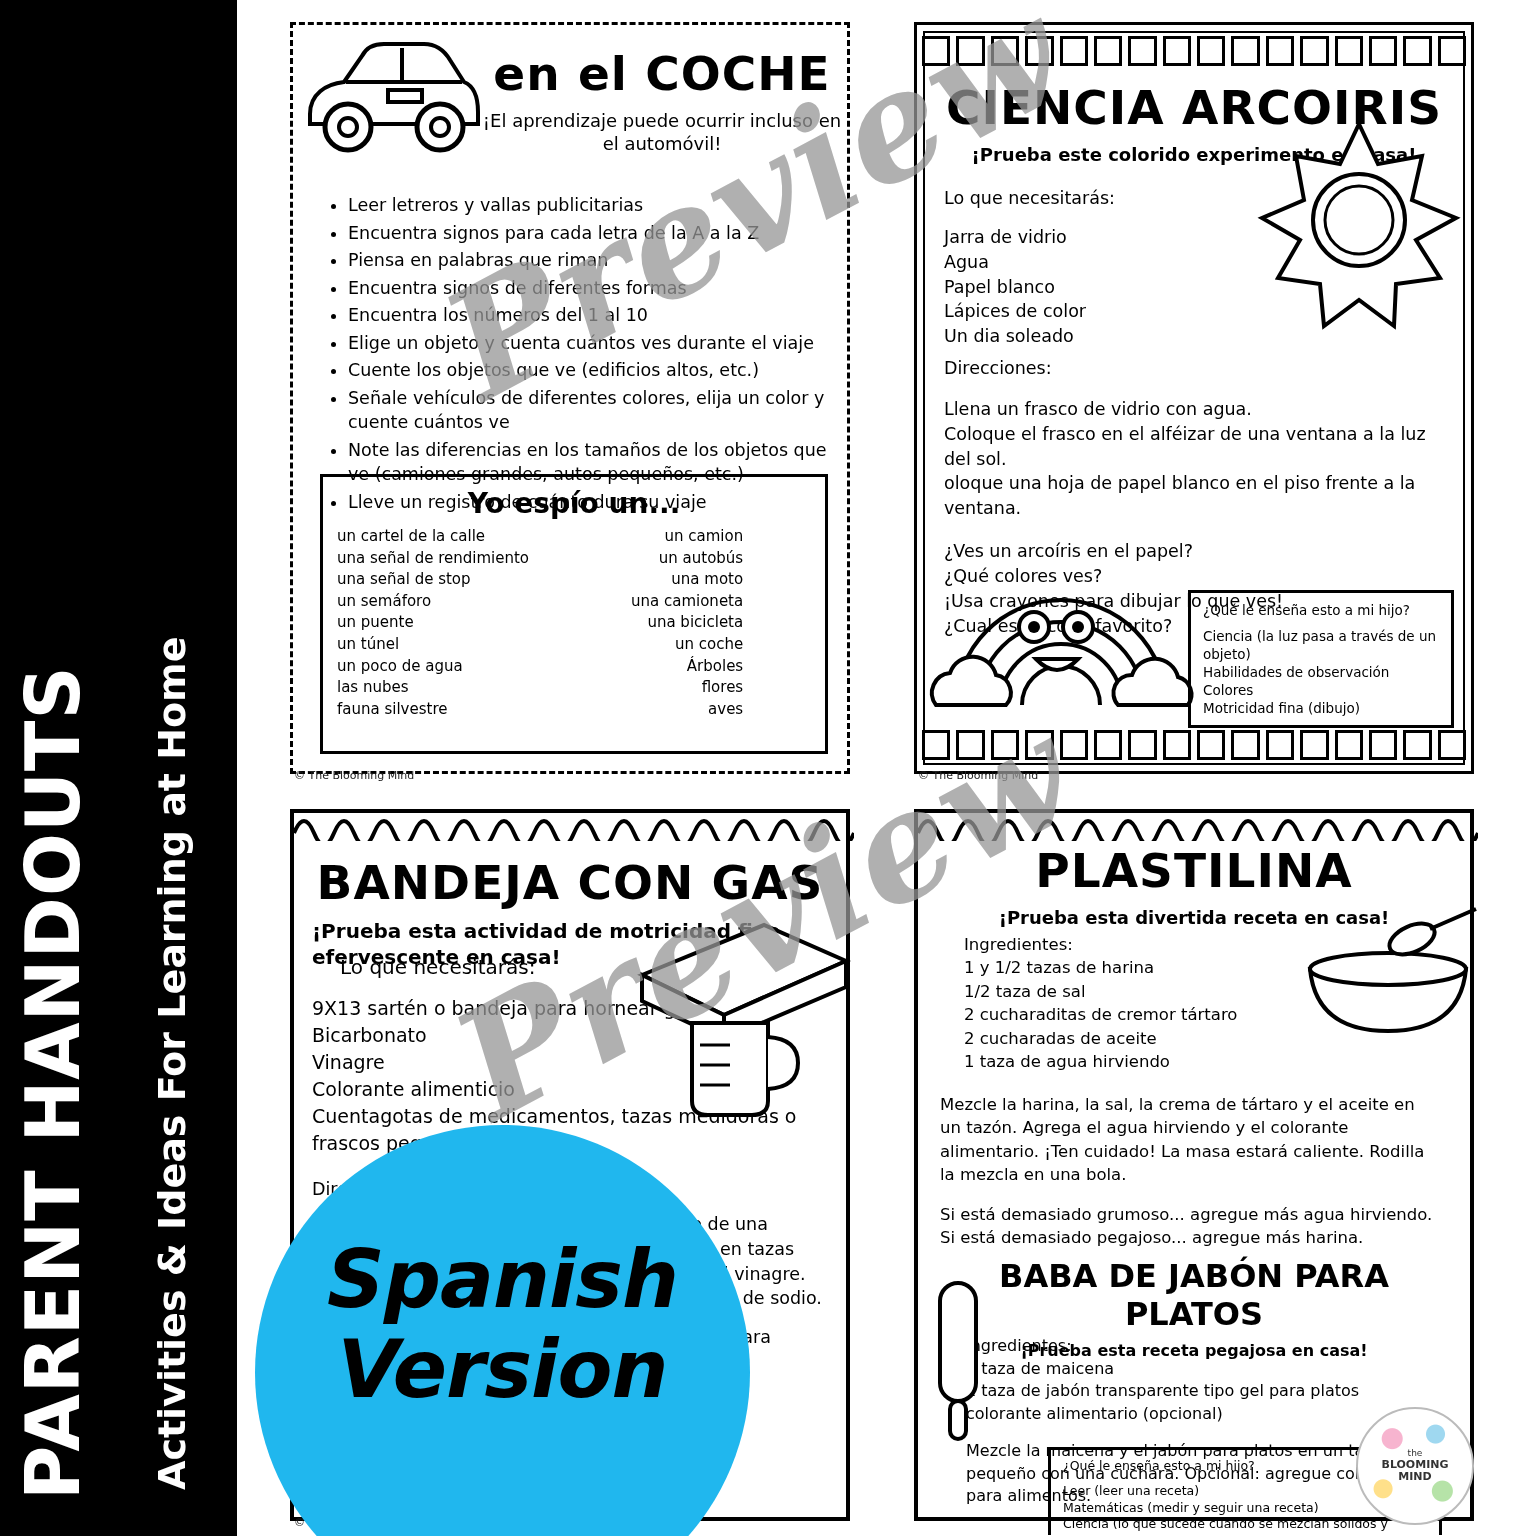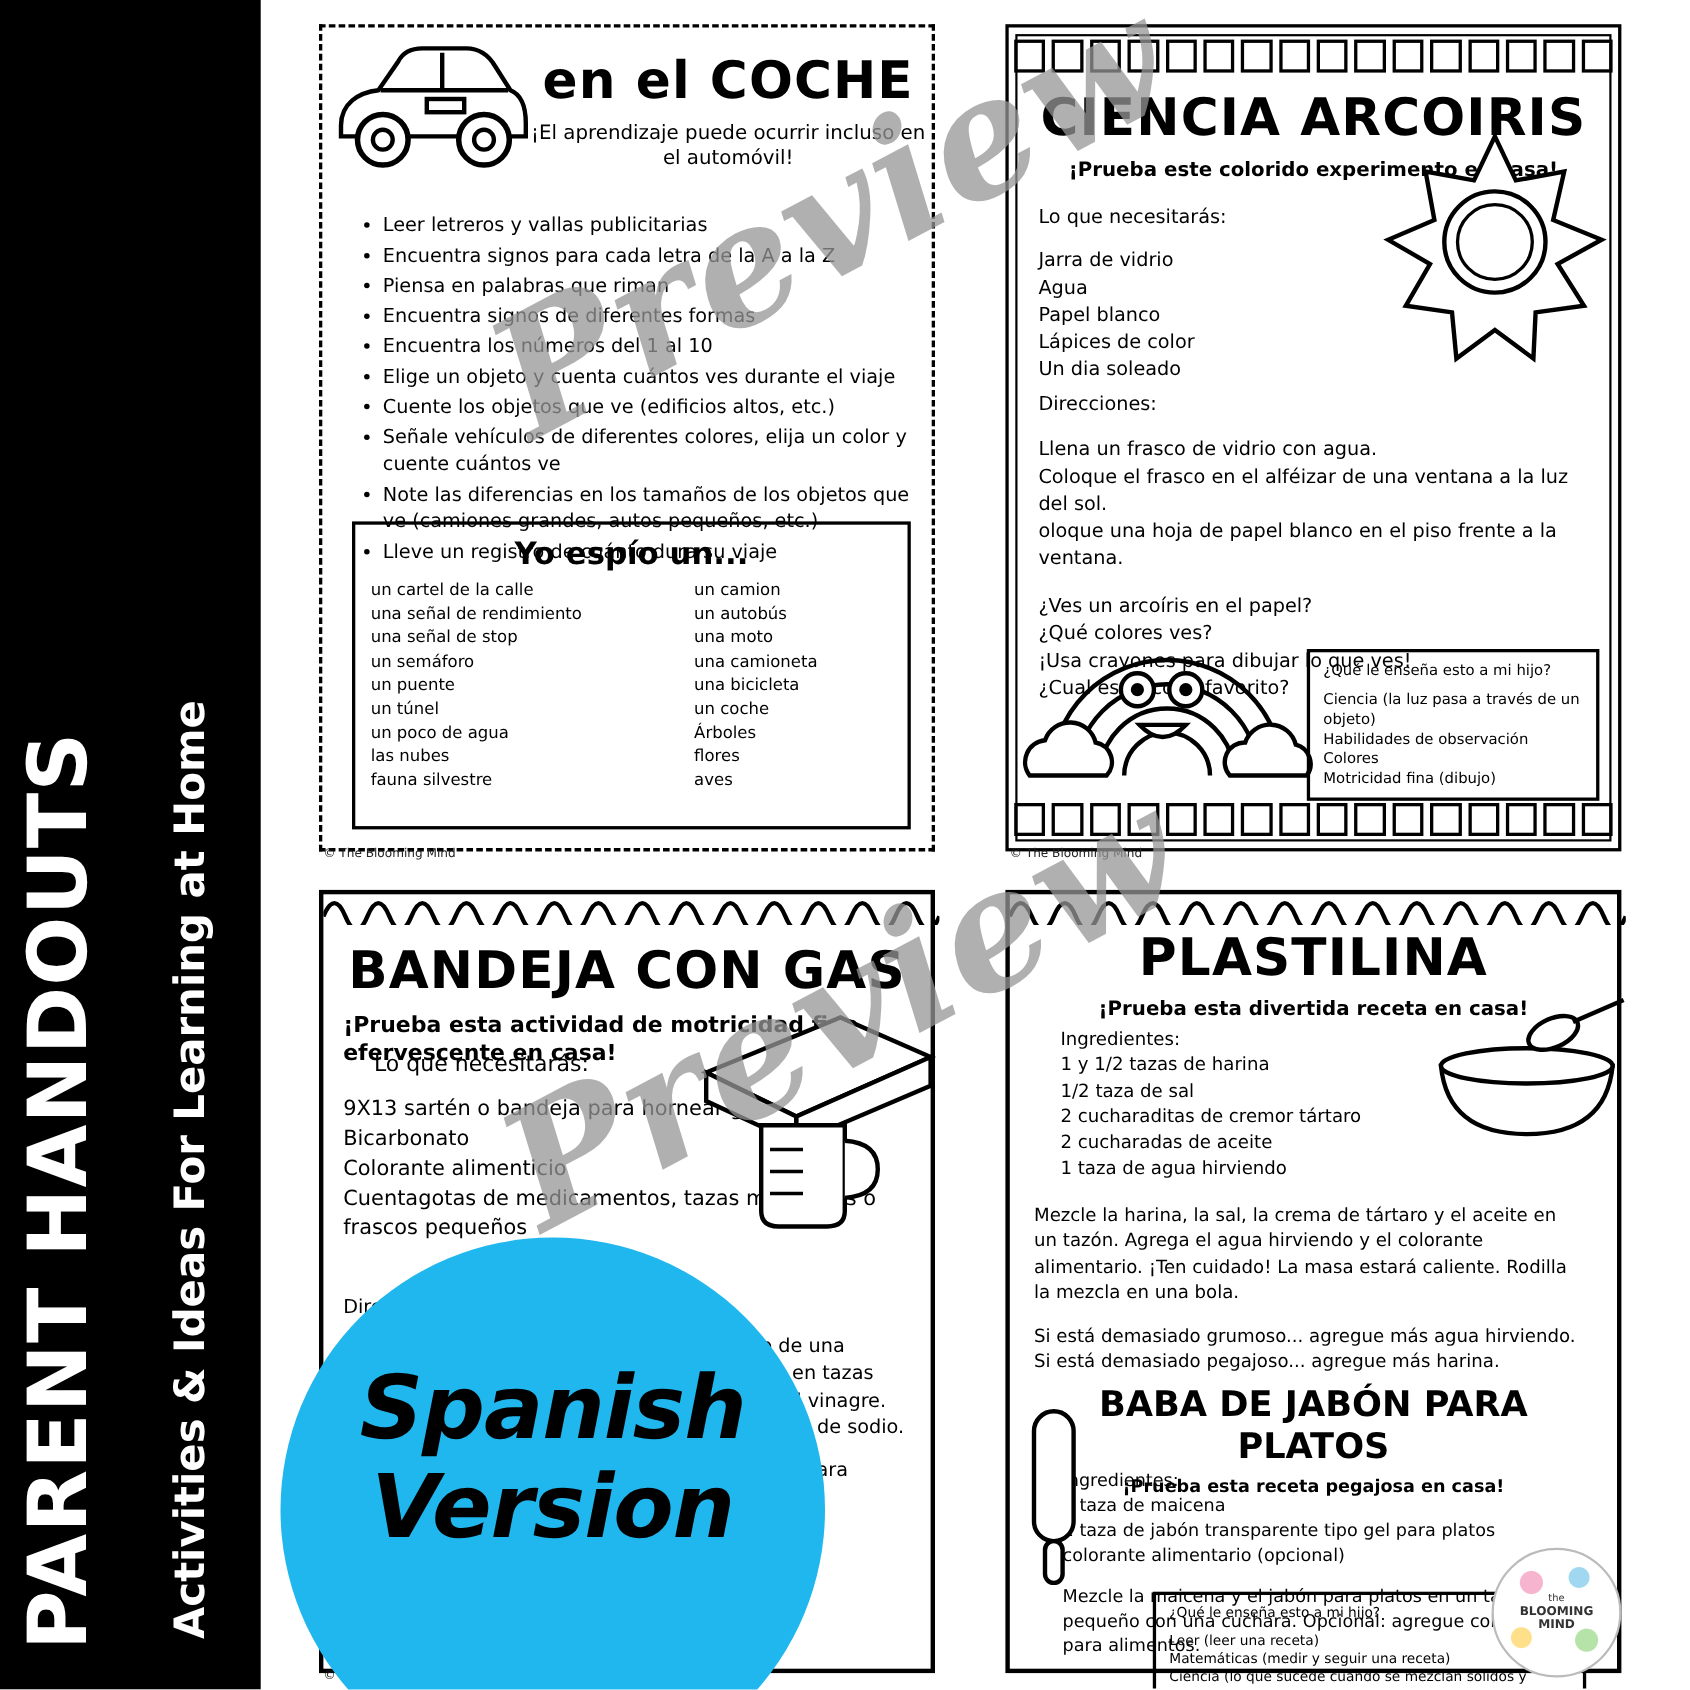--- a/index.html
+++ b/index.html
@@ -119,21 +119,21 @@
     padding:10px 14px;
   }
   .wordbox-title {
     text-align:center; font-size:28px; font-weight:bold; margin-bottom:6px;
     font-family:"DejaVu Sans", sans-serif;
   }
   .two-col { display:flex; gap:26px; }
   .two-col ul { list-style:none; margin:0; padding:0; }
   .two-col li { font-size:15px; line-height:1.44; font-weight:bold; }
   .col-a li { font-weight:normal; }
-  .col-b li { font-weight:normal; }
+  .col-b li { font-weight:normal;text-align:right; }
 
   .credit {
     position:absolute; bottom:6px; left:18px;
     font-size:11px; color:#222;
     font-family:"DejaVu Sans", sans-serif;
   }
 
   .teach-box {
     border:3px solid #000;
     padding:8px 12px;
@@ -363,20 +363,21 @@
   <div style="position:absolute; left:36px; top:60px; width:516px;">
     <h1>BANDEJA CON GAS</h1>
     <p class="sub bold" style="text-align:left; font-size:20px;">¡Prueba esta actividad de motricidad fina efervescente en casa!</p>
   </div>
 
   <div class="body-txt" style="position:absolute; left:64px; top:158px; width:300px; font-size:20px;">Lo que necesitarás:</div>
 
   <div class="body-txt" style="position:absolute; left:36px; top:200px; width:500px; font-size:19px; line-height:1.42;">
     <div>9X13 sartén o bandeja para hornear galletas</div>
     <div>Bicarbonato</div>
+    <div>Vinagre</div>
     <div>Colorante alimenticio</div>
     <div>Cuentagotas de medicamentos, tazas medidoras o frascos pequeños</div>
   </div>
 
   <svg style="position:absolute; right:10px; top:110px;" width="240" height="220" viewBox="0 0 240 220">
     <path d="M28 70 L150 20 L232 56 L110 110 Z" fill="#fff" stroke="#000" stroke-width="4"></path>
     <path d="M28 70 L28 96 L110 134 L110 110 Z" fill="#fff" stroke="#000" stroke-width="4"></path>
     <path d="M110 110 L110 134 L232 82 L232 56 Z" fill="#fff" stroke="#000" stroke-width="4"></path>
     <path d="M78 118 L78 196 q0 14 16 14 l44 0 q16 0 16 -14 l0 -78 Z" fill="#fff" stroke="#000" stroke-width="4"></path>
     <path d="M154 132 q30 2 30 26 q0 24 -30 26" fill="#fff" stroke="#000" stroke-width="4"></path>

